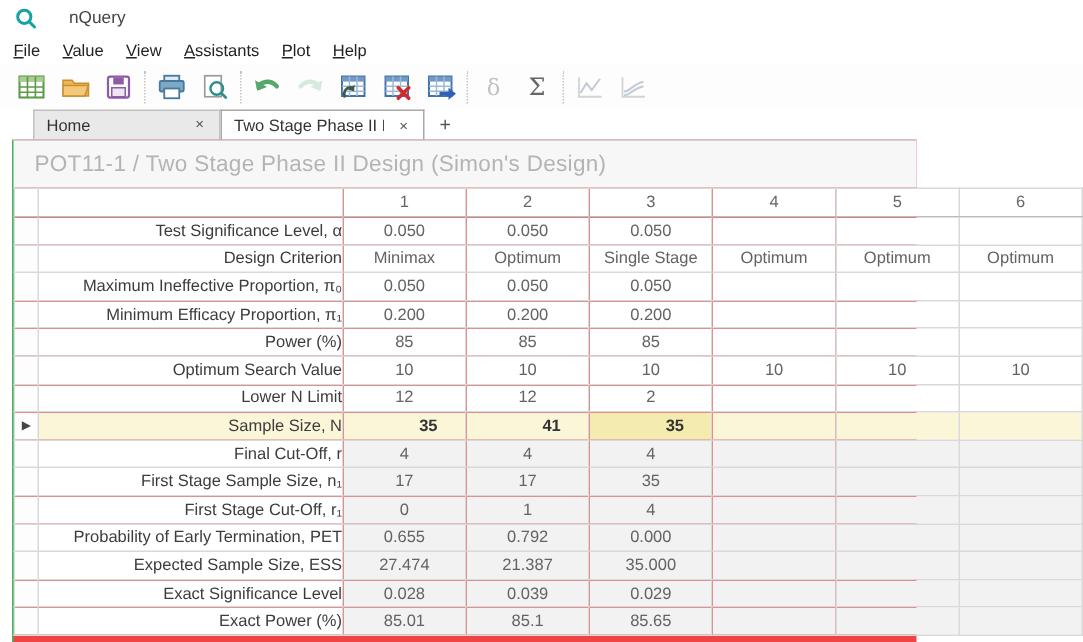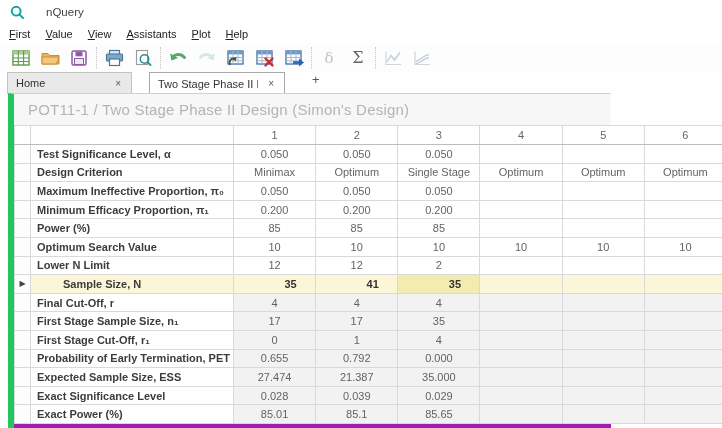--- a/index.html
+++ b/index.html
@@ -36,59 +36,59 @@
   .tb-btn {
     width: 26px; height: 24px; display: flex; align-items: center; justify-content: center;
     border-radius: 2px;
   }
   .tb-btn.disabled { opacity: 0.45; }
   .tb-glyph { font-size: 15px; color: #7a7a7a; font-family: "DejaVu Serif", serif; }
   .tb-glyph.sigma { font-size: 16px; color: #666; }
 
   
   .tabbar {
-    height: 23px; display: flex; align-items: flex-start;
-    padding-left: 7px; background: #ffffff; gap: 17px;
+    height: 23px; display: flex; align-items: center;
+    padding-left: 22px; background: #ffffff;
   }
   .tab {
     height: 22px; display: flex; align-items: center;
     padding: 0 8px; font-size: 11px; color: #333;
   }
   .tab .tab-label { flex: 1 1 auto; white-space: nowrap; overflow: hidden; }
   .tab .tab-close { margin-left: 8px; font-size: 10px; color: #555; padding: 0 2px; }
   .tab.inactive { background: #e9e9e9; border: 1px solid #c2c2c2; width: 125px; }
   .tab.active { background: #ffffff; border: 1px solid #a8a8a8; border-bottom: none; width: 136px; }
   .newtab { font-size: 13px; color: #555; padding: 0 10px 3px 10px; }
 
   
   .panel {
     position: absolute; left: 8px; top: 93px; width: 603px; height: 335px;
-    border-top: 1px solid #d0d0d0; border-left: 6px solid #22c55e;
-    background: #a21caf;
+    border-top: 1px solid #d0d0d0; border-left: 1px solid #22c55e;
+    background: #ef4444;
   }
   .panel-title {
     height: 31px; background: #f7f7f7; display: flex; align-items: center;
     padding-left: 14px; font-size: 15px; color: #b4b4b4; letter-spacing: 0.2px;
   }
 
   
   table.results { border-collapse: collapse; table-layout: fixed; width: 713px; }
   .results col.c-gutter { width: 16px; }
   .results col.c-label  { width: 203px; }
   .results th, .results td {
     border: 1px solid #d9d9d9; height: 18.6px; font-size: 11px;
     overflow: hidden; white-space: nowrap;
   }
   .results th {
     background: #ffffff; font-weight: normal; color: #666;
     text-align: center; border-bottom: 1px solid #bdbdbd; height: 19px;
   }
   td.gutter { background: #fdfdfd; text-align: center; color: #444; font-size: 8px; }
   td.rowlabel {
-    text-align: left; padding-left: 6px; font-weight: bold; color: #3c3c3c;
+    text-align: right; padding-left: 6px; font-weight: normal; color: #3c3c3c;
     background: #ffffff;
   }
   td.val { text-align: center; color: #636363; background: #ffffff; }
   tr.kind-output td.val { background: #f2f2f2; }
   tr.kind-highlight td.rowlabel,
   tr.kind-highlight td.val { background: #fcf6d9; padding-left: 32px; }
   tr.kind-highlight td.val { font-weight: bold; color: #333; }
   tr.kind-highlight td.val.selected { background: #f4ebae; }
 </style>
 </head>
@@ -98,21 +98,21 @@
   <span style="display:flex;">
     <svg width="15" height="15" viewBox="0 0 15 15">
       <circle cx="6.2" cy="6.2" r="4.4" fill="none" stroke="#14a3a0" stroke-width="2"></circle>
       <line x1="9.6" y1="9.6" x2="13" y2="13" stroke="#14a3a0" stroke-width="2" stroke-linecap="round"></line>
     </svg>
   </span>
   <span class="app-title">nQuery</span>
 </div>
 
 <div class="menubar" id="menubar">
-    <span class="menu-item">First</span>
+    <span class="menu-item">File</span>
     <span class="menu-item">Value</span>
     <span class="menu-item">View</span>
     <span class="menu-item">Assistants</span>
     <span class="menu-item">Plot</span>
     <span class="menu-item">Help</span>
   </div>
 
 <div class="toolbar" id="toolbar">
     <span class="tb-group">
       <span class="tb-btn">

